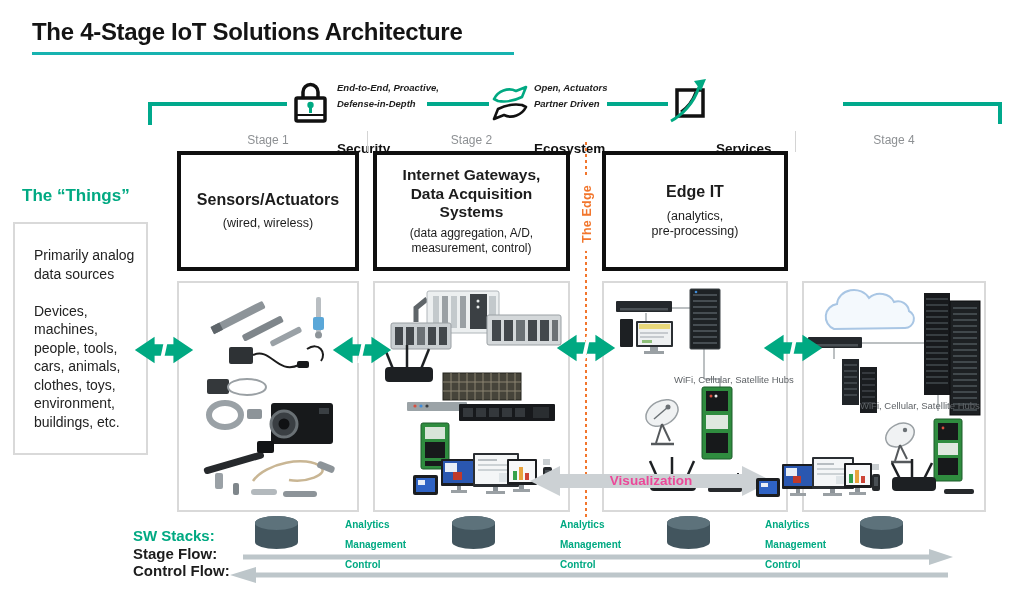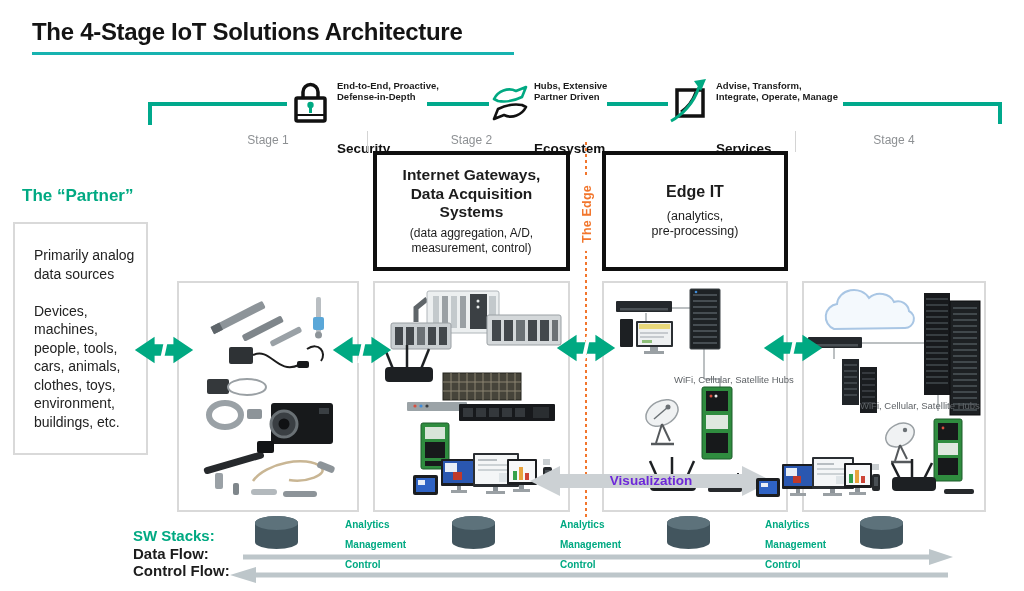--- a/index.html
+++ b/index.html
@@ -11,21 +11,21 @@
 
   
   .page-title { left:32px; top:18px; font-size:24px; font-weight:bold; letter-spacing:-0.3px; color:#141414; }
   .title-underline { left:32px; top:52px; width:482px; height:3px; background:#17b3b0; }
 
   
   .bracket-seg { top:102px; height:4px; background:#00a98c; }
   .bracket-drop { width:4px; background:#00a98c; }
 
   
-  .concept-desc { font-size:9.5px; line-height:11px; font-weight:bold; color:#1c1c1c; }
+  .concept-desc { font-size:9.5px; line-height:16px; font-weight:bold; color:#1c1c1c;font-style:italic; }
   .concept-label { font-size:13.5px; font-weight:bold; color:#111;margin-top:36px; }
 
   
   .stage-label { top:133px; height:16px; text-align:center; font-size:12px; color:#8d9093; }
   .stage-sep { top:131px; height:21px; width:1px; background:#d4d4d4; }
   .stage-box { top:151px; height:120px; background:#fff; border:4px solid #0f0f0f;
                display:flex; flex-direction:column; align-items:center; justify-content:center; text-align:center; padding:4px; }
   .stage-box .t { font-size:15.5px; font-weight:bold; line-height:1.22; white-space:pre-line; }
   .stage-box .s { font-size:12.5px; line-height:1.25; margin-top:7px; white-space:pre-line; }
 
@@ -42,21 +42,21 @@
   .edge-line { left:585px; top:142px; width:2px; height:378px;
                background:repeating-linear-gradient(#f2762d 0 3px, transparent 3px 6px); }
   .edge-label { left:587px; top:214px; transform:translate(-50%,-50%) rotate(-90deg);
                 white-space:nowrap; background:#fff; padding:0 8px; color:#f2762d;
                 font-weight:bold; font-size:12.5px; letter-spacing:0.2px; }
 
   
   .hubs-label { font-size:9.5px; color:#5f6367; white-space:nowrap; }
 
   
-  .viz-label { left:530px; top:473px; width:242px; text-align:center; font-size:13.5px; font-weight:bold; color:#6d28d9; }
+  .viz-label { left:530px; top:473px; width:242px; text-align:center; font-size:13.5px; font-weight:bold; color:#ec4899; }
 
   
   .flow-label { left:133px; height:18px; font-size:15px; font-weight:bold; }
   .flow-label.teal { color:#00a982; }
   .stack-label { top:515px; font-size:10px; line-height:20px; font-weight:bold; color:#00a982; }
 </style>
 </head>
 <body>
 
 <div id="canvas">
@@ -83,56 +83,58 @@
   <div class="abs concept-desc pre" style="left:337px;top:80px">End-to-End, Proactive,
 Defense-in-Depth</div>
   <div class="abs concept-label" style="left:337px;top:105px">Security</div>
 
   <span class="abs" style="left:489px;top:82px">
     <svg width="42" height="42" viewBox="0 0 42 42">
       <path d="M5 17 C9 9 19 5 27 9 L37 5 L33 15 Q21 21 9 19 Z" fill="none" stroke="#00a982" stroke-width="2.6" stroke-linejoin="round"></path>
       <path d="M37 25 C33 33 23 37 15 33 L5 37 L9 27 Q21 21 33 23 Z" fill="none" stroke="#111" stroke-width="2.6" stroke-linejoin="round"></path>
     </svg>
   </span>
-  <div class="abs concept-desc pre" style="left:534px;top:80px">Hubs, Extensive
+  <div class="abs concept-desc pre" style="left:534px;top:80px">Open, Actuators
 Partner Driven</div>
   <div class="abs concept-label" style="left:534px;top:105px">Ecosystem</div>
 
   <span class="abs" style="left:668px;top:77px">
     <svg width="44" height="48" viewBox="0 0 44 48">
       <rect x="9" y="13" width="26" height="26" fill="none" stroke="#111" stroke-width="3.5"></rect>
       <path d="M13,35 C19,31 25,23 28,15" fill="none" stroke="#111" stroke-width="3"></path>
       <path d="M3,44 C14,38 26,26 31,10" fill="none" stroke="#00a982" stroke-width="3"></path>
       <polygon points="26,4 38,2 33,14" fill="#00a982"></polygon>
     </svg>
   </span>
-  <div class="abs concept-desc pre" style="left:716px;top:80px">Advise, Transform,
-Integrate, Operate, Manage</div>
   <div class="abs concept-label" style="left:716px;top:105px">Services</div>
 
   <div class="abs stage-label" style="left:177px;width:182px">Stage 1</div>
   <div class="abs stage-label" style="left:373px;width:197px">Stage 2</div>
   <div class="abs stage-label" style="left:802px;width:184px">Stage 4</div>
   <div class="abs stage-sep" style="left:367px"></div>
   <div class="abs stage-sep" style="left:795px"></div>
 
+  <div class="abs stage-box" style="left:177px;width:182px">
+    <div class="t" style="font-size:16px">Sensors/Actuators</div>
+    <div class="s">(wired, wireless)</div>
+  </div>
   <div class="abs stage-box" style="left:373px;width:197px">
     <div class="t">Internet Gateways,
 Data Acquisition
 Systems</div>
     <div class="s" style="margin-top:4px;font-size:12px">(data aggregation, A/D,
 measurement, control)</div>
   </div>
   <div class="abs stage-box" style="left:602px;width:186px">
     <div class="t" style="font-size:16px">Edge IT</div>
     <div class="s">(analytics,
 pre-processing)</div>
   </div>
 
-  <div class="abs things-title">The “Partner”</div>
+  <div class="abs things-title">The “Things”</div>
   <div class="abs things-box pre">Primarily analog data sources
 
 Devices, machines, people, tools, cars, animals, clothes, toys, environment, buildings, etc.</div>
 
   <div class="abs panel" style="left:177px;width:182px">
     <svg class="fill" width="178" height="227" viewBox="0 0 178 227">
       <g transform="rotate(-27 60 34)">
           <rect x="30" y="30" width="58" height="8" rx="2" fill="#8d9499"></rect>
           <rect x="30" y="30" width="10" height="8" fill="#5e656a"></rect>
         </g>
@@ -468,21 +470,21 @@
         <rect x="105" y="28" width="4" height="7" fill="#cc4437"></rect>
       <rect x="99" y="40" width="5" height="4" fill="#8d9499"></rect>
         <rect x="93" y="44" width="17" height="3" fill="#9aa0a4"></rect>
       <rect x="116" y="26" width="8" height="17" rx="2" fill="#26292c"></rect>
         <rect x="118" y="29" width="4" height="9" fill="#4a5055"></rect>
       <rect x="116" y="16" width="7" height="6" fill="#c9ced1"></rect>
     </svg>
   </span>
 
   <div class="abs flow-label teal" style="top:527px">SW Stacks:</div>
-  <div class="abs flow-label" style="top:545px">Data Flow:</div>
+  <div class="abs flow-label" style="top:545px">Stage Flow:</div>
   <div class="abs flow-label" style="top:562px">Control Flow:</div>
 
   <span class="abs" style="left:253px;top:515px">
     <svg width="47" height="35" viewBox="0 0 47 35">
         <path d="M2,8 a21.5,7 0 0 1 43,0 v19 a21.5,7 0 0 1 -43,0 z" fill="#42555e"></path>
         <ellipse cx="23.5" cy="8" rx="21.5" ry="7" fill="#5d727b"></ellipse>
       </svg>
   </span>
   <span class="abs" style="left:450px;top:515px">
     <svg width="47" height="35" viewBox="0 0 47 35">

